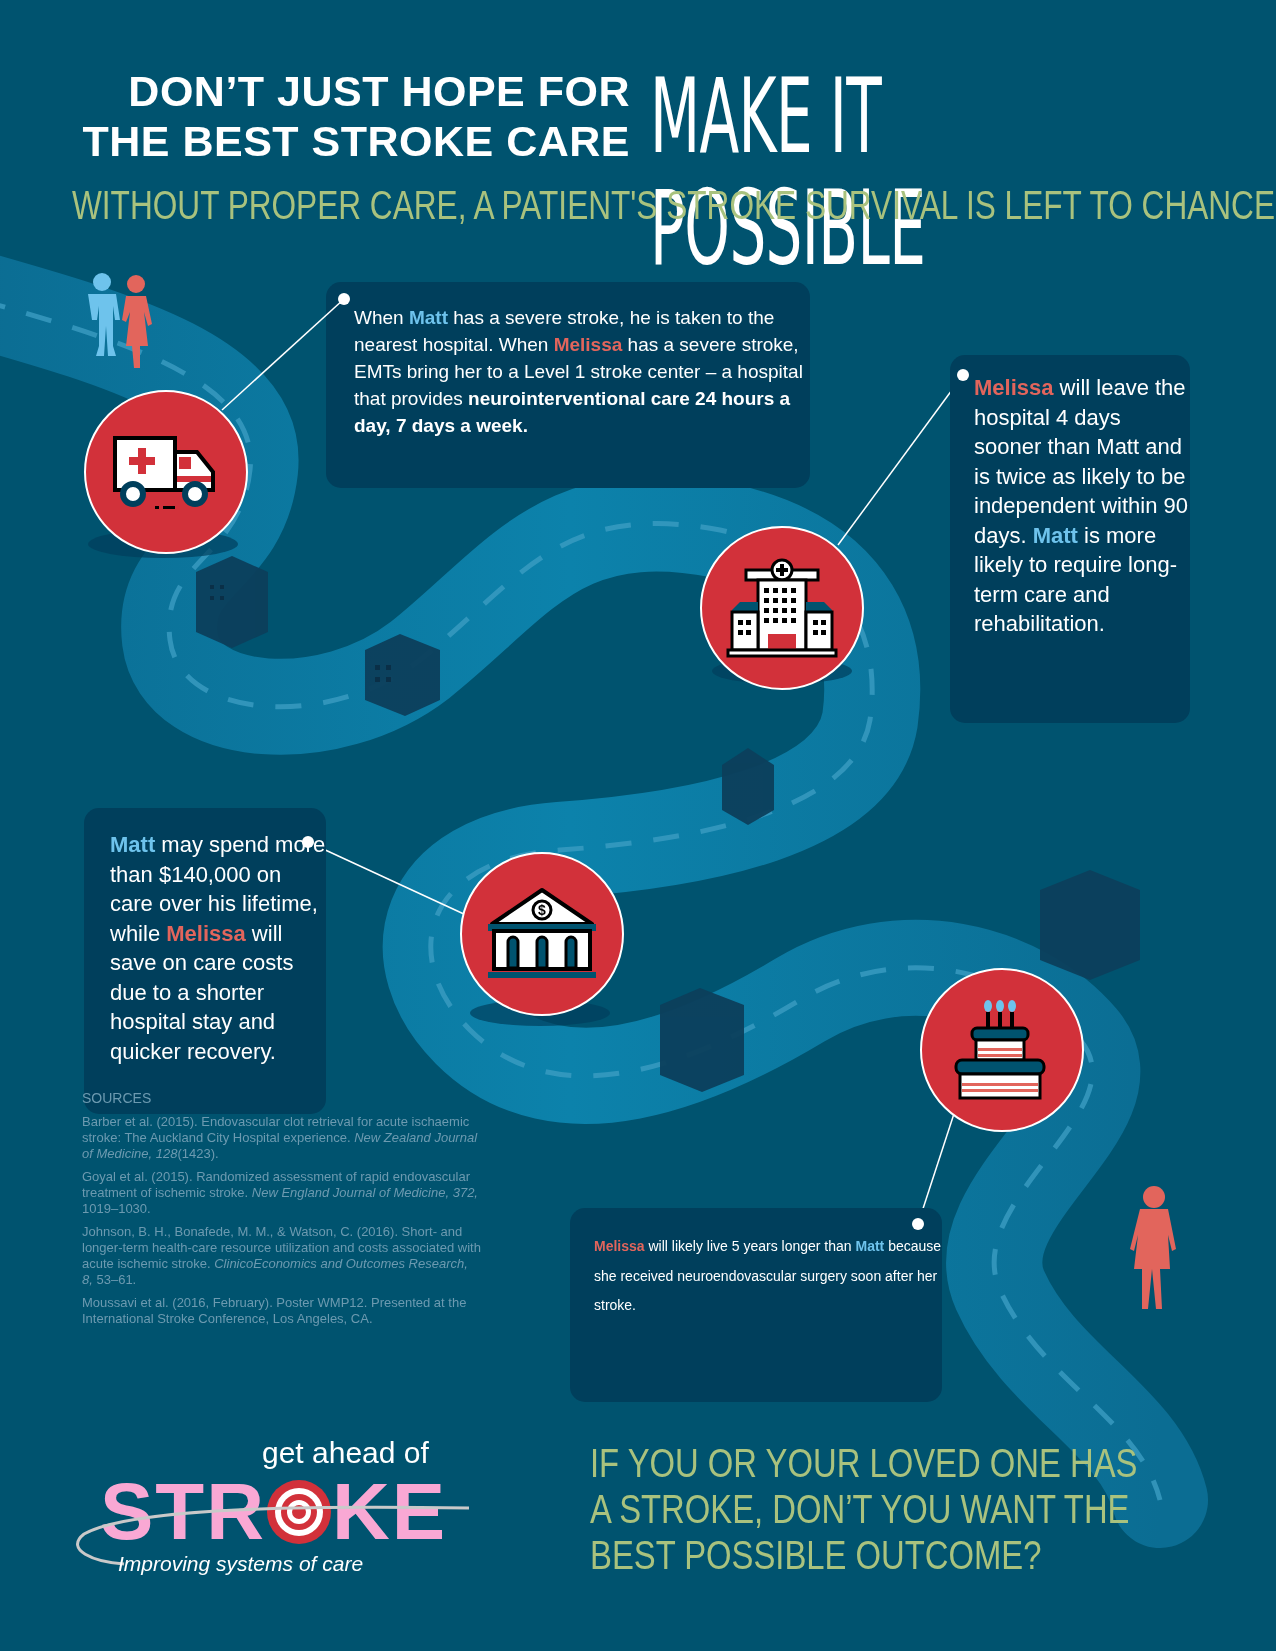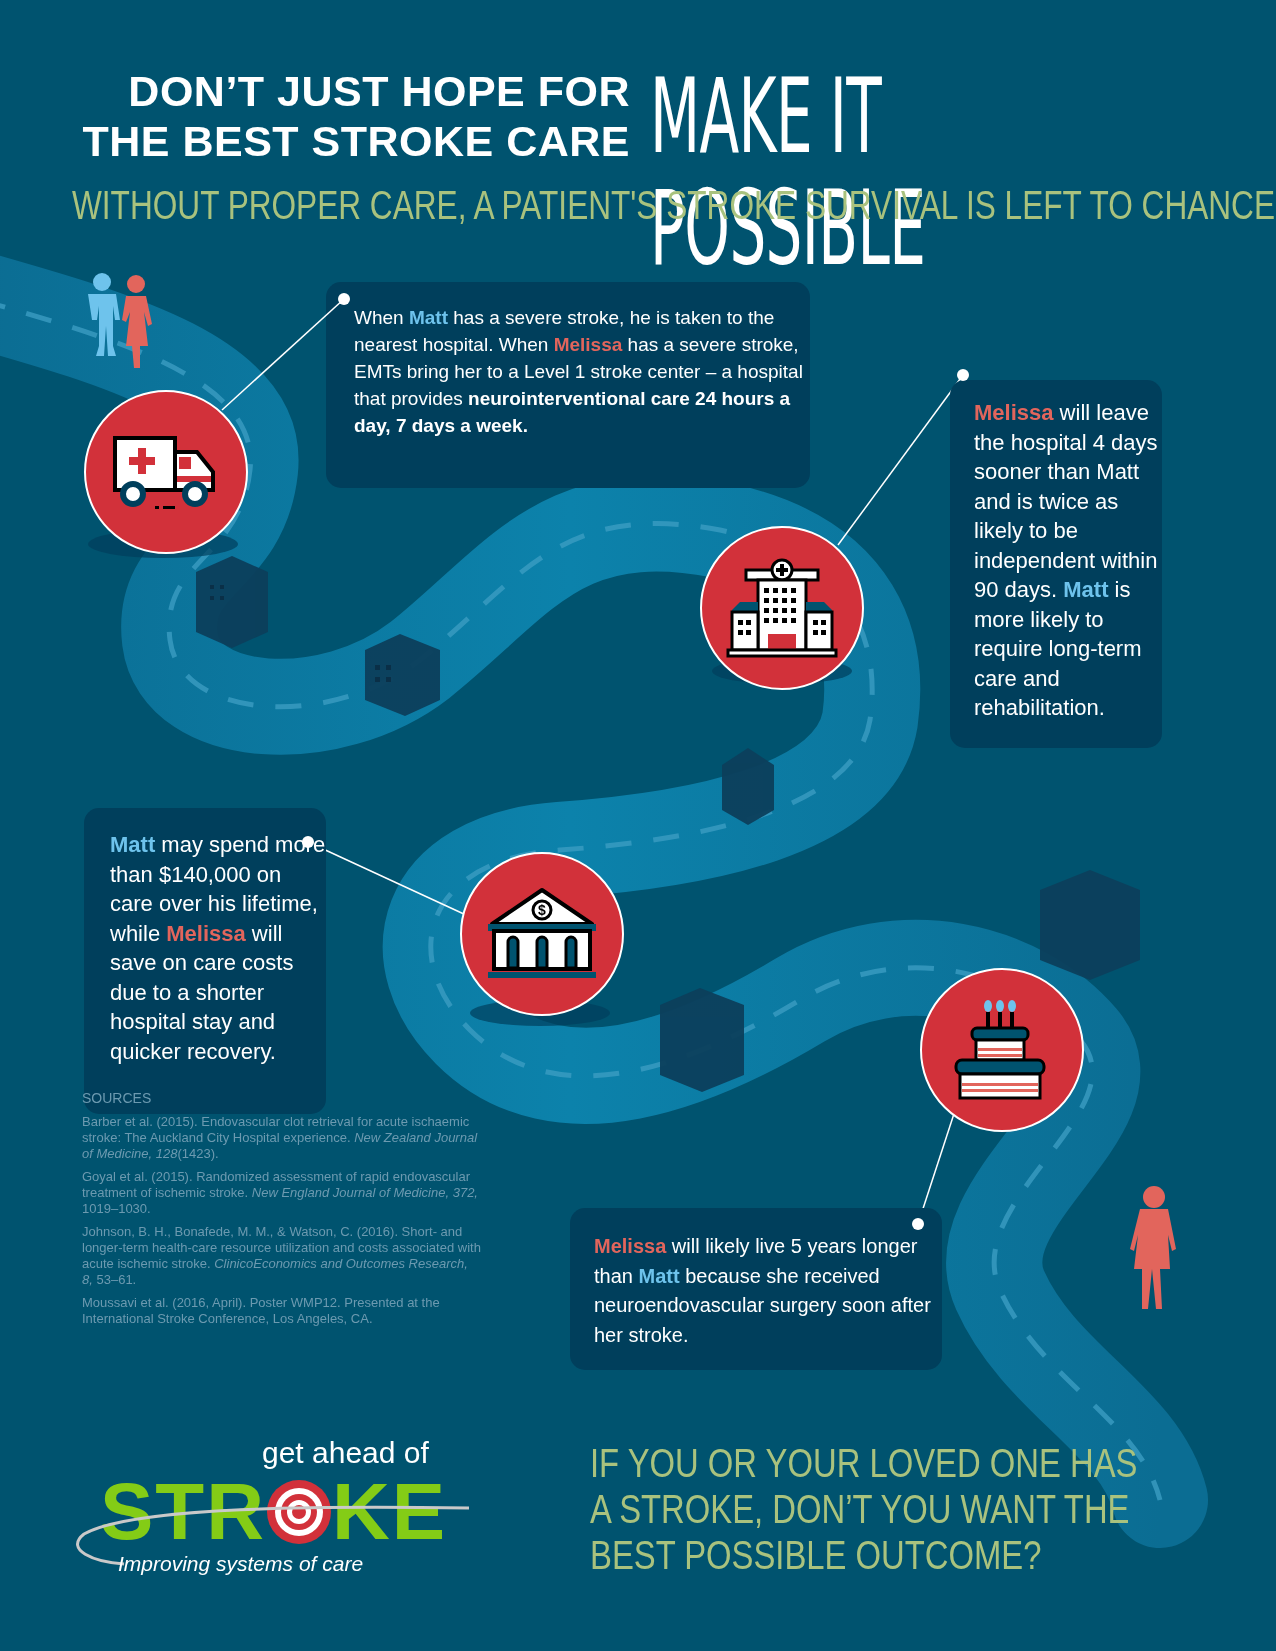--- a/index.html
+++ b/index.html
@@ -7,34 +7,34 @@
   .abs{position:absolute;}
   .headline-bold{left:80px;top:66px;width:550px;text-align:right;font-weight:bold;font-size:43px;line-height:50px;letter-spacing:0.5px;color:#fff;}
   .headline-thin{left:650px;top:60px;font-family:"DejaVu Sans","Liberation Sans",sans-serif;font-weight:normal;font-size:104px;line-height:112px;color:#fff;transform:scaleX(0.62);transform-origin:left top;letter-spacing:-1px;-webkit-text-stroke:0;font-stretch:condensed;}
   .subhead{left:72px;top:182px;font-size:40px;line-height:46px;color:#a9c27e;transform:scaleX(0.79);transform-origin:left top;white-space:nowrap;}
   .road-svg{left:0;top:0;}
   .card{background:#003f5c;border-radius:15px;color:#fff;}
   .card p{margin:0;}
   .matt{color:#6ec3ec;font-weight:bold;}
   .melissa{color:#e2655c;font-weight:bold;}
   .card1{left:326px;top:282px;width:484px;height:206px;font-size:19px;line-height:27px;padding:22px 0 0 28px;box-sizing:border-box;}
-  .card2{left:950px;top:355px;width:212px;height:368px;font-size:22px;line-height:29.5px;padding:18px 0 0 24px;box-sizing:border-box;margin-top:25px;}
+  .card2{left:950px;top:355px;width:240px;height:368px;font-size:22px;line-height:29.5px;padding:18px 0 0 24px;box-sizing:border-box;}
   .card3{left:84px;top:808px;width:242px;height:306px;font-size:22px;line-height:29.5px;padding:22px 0 0 26px;box-sizing:border-box;}
-  .card4{left:570px;top:1208px;width:372px;height:162px;font-size:20px;line-height:29.5px;padding:24px 0 6px 24px;box-sizing:border-box;}
+  .card4{left:570px;top:1208px;width:372px;height:194px;font-size:14px;line-height:29.5px;padding:24px 0 6px 24px;box-sizing:border-box;}
   .b{font-weight:bold;}
   .dot{width:12px;height:12px;border-radius:50%;background:#fff;}
   .circle{border-radius:50%;background:#d2313a;border:2px solid #fff;box-sizing:border-box;display:flex;align-items:center;justify-content:center;}
   .shadow{border-radius:50%;background:#003f5c;opacity:0.7;}
   .sources{left:82px;top:1090px;width:400px;color:#6c9ab0;font-size:13px;line-height:16px;}
   .sources .title{font-size:14px;margin-bottom:8px;}
   .sources .ref{margin-bottom:7px;}
   .sources i{font-style:italic;}
   .cta{left:590px;top:1440px;font-size:40px;line-height:46px;color:#a9c27e;transform:scaleX(0.82);transform-origin:left top;white-space:nowrap;}
   .logo-get{left:262px;top:1436px;font-size:30px;color:#ffffff;}
-  .logo-stroke{left:100px;top:1470px;font-size:80px;font-weight:bold;color:#84cc16;letter-spacing:2px;line-height:84px;}
+  .logo-stroke{left:100px;top:1470px;font-size:80px;font-weight:bold;color:#f9a8d4;letter-spacing:2px;line-height:84px;}
   .logo-tag{left:118px;top:1552px;font-size:21px;font-style:italic;color:#fff;text-align:center;}
 </style>
 </head>
 <body>
 
 <svg class="abs road-svg" width="1276" height="1651" viewBox="0 0 1276 1651">
   <defs>
     <linearGradient id="rg" x1="0" y1="0" x2="1" y2="0">
       <stop offset="0" stop-color="#0b6d93"></stop>
       <stop offset="0.5" stop-color="#0c82ab"></stop>
@@ -209,21 +209,21 @@
     <circle cx="26" cy="12" r="11"></circle>
     <path d="M12 24 h28 l8 40 l-4 2 l-4 -16 l2 34 h-10 l2 40 h-6 l-4 -40 l-4 40 h-6 l0 -40 h-8 l4 -34 l-4 16 l-4 -2z"></path>
   </g>
 </svg>
 
 <div class="abs sources">
   <div class="title">SOURCES</div>
   <div class="ref"><span>Barber et al. (2015). Endovascular clot retrieval for acute ischaemic stroke: The Auckland City Hospital experience. </span><i>New Zealand Journal of Medicine, 128</i><span>(1423).</span></div>
   <div class="ref"><span>Goyal et al. (2015). Randomized assessment of rapid endovascular treatment of ischemic stroke. </span><i>New England Journal of Medicine, 372,</i><span> 1019–1030.</span></div>
   <div class="ref"><span>Johnson, B. H., Bonafede, M. M., &amp; Watson, C. (2016). Short- and longer-term health-care resource utilization and costs associated with acute ischemic stroke. </span><i>ClinicoEconomics and Outcomes Research, 8,</i><span> 53–61.</span></div>
-  <div class="ref"><span>Moussavi et al. (2016, April). Poster WMP12. Presented at the International Stroke Conference, Los Angeles, CA.</span></div>
+  <div class="ref"><span>Moussavi et al. (2016, February). Poster WMP12. Presented at the International Stroke Conference, Los Angeles, CA.</span></div>
 </div>
 
 <div class="abs logo-get">get ahead of</div>
 <div class="abs logo-stroke">
   <span>STR</span><span style="display:inline-block;width:66px;height:66px;vertical-align:-6px;position:relative"><svg width="66" height="66" viewBox="0 0 66 66">
         <circle cx="33" cy="33" r="32" fill="#d2313a"></circle>
         <circle cx="33" cy="33" r="24" fill="#fff"></circle>
         <circle cx="33" cy="33" r="18" fill="#d2313a"></circle>
         <circle cx="33" cy="33" r="12" fill="#fff"></circle>
         <circle cx="33" cy="33" r="7" fill="#d2313a"></circle>

